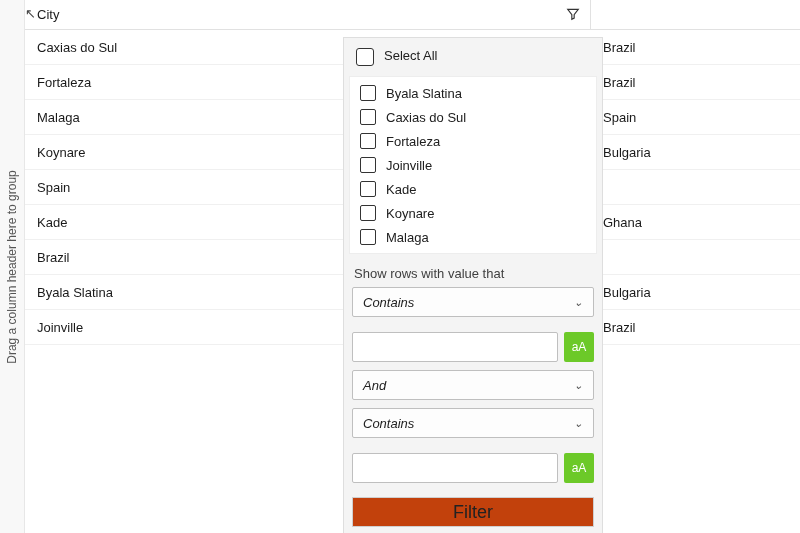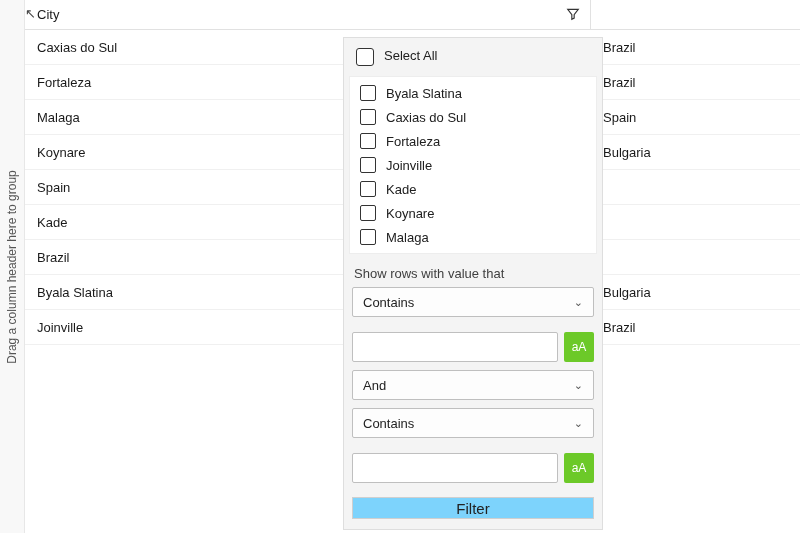--- a/index.html
+++ b/index.html
@@ -73,41 +73,41 @@
     padding: 4px 10px; font-size: 13px;
   }
   .opt .chk { width: 16px; height: 16px; border-width: 1.3px; border-radius: 2px; }
 
   .p-label { padding: 4px 10px 6px 10px; color: #404040; }
 
   .combo {
     margin: 0 8px 8px 8px; height: 30px;
     background: #fdfdfd; border: 1px solid #bfbfbf; border-radius: 2px;
     display: flex; align-items: center; justify-content: space-between;
-    padding: 0 10px; font-size: 13px; color: #222;
+    padding: 0 10px; font-size: 13px; color: #222; font-style: italic;
   }
   .chev { font-size: 11px; color: #555; }
 
   .input-row { display: flex; margin: 15px 8px 8px 8px; gap: 6px; }
   .txt {
     flex: 1; height: 30px; background: #fff;
     border: 1px solid #bfbfbf; border-radius: 2px;
     padding: 0 8px; font-size: 13px;
   }
   .case-btn {
     width: 30px; height: 30px; background: #6cc928;
     border-radius: 2px; color: #fff; font-size: 12px;
     display: flex; align-items: center; justify-content: center;
     border: none;
   }
 
   .btn-row { display: flex; gap: 8px; padding: 6px 8px 10px 8px; }
   .btn {
-    flex: 1; height: 22px; background: #7dd3fc;
-    border: 1px solid #cfcfcf; font-size: 15px; color: #222;
+    flex: 1; height: 30px; background: #c2410c;
+    border: 1px solid #cfcfcf; font-size: 18px; color: #222;
     display: flex; align-items: center; justify-content: center;
     cursor: pointer;
   }
 </style>
 </head>
 <body>
 
 <div class="wrap">
   <div class="groupbar">
     <span class="groupbar-text">Drag a column header here to group</span>
@@ -142,20 +142,21 @@
         </div>
         <div class="row">
           <div class="cell cell-city">Koynare</div>
           <div class="cell cell-country">Bulgaria</div>
         </div>
         <div class="row">
           <div class="cell cell-country">Spain</div>
         </div>
         <div class="row">
           <div class="cell cell-city">Kade</div>
+          <div class="cell cell-country">Ghana</div>
         </div>
         <div class="row">
           <div class="cell cell-country">Brazil</div>
         </div>
         <div class="row">
           <div class="cell cell-city">Byala Slatina</div>
           <div class="cell cell-country">Bulgaria</div>
         </div>
         <div class="row">
           <div class="cell cell-city">Joinville</div>

